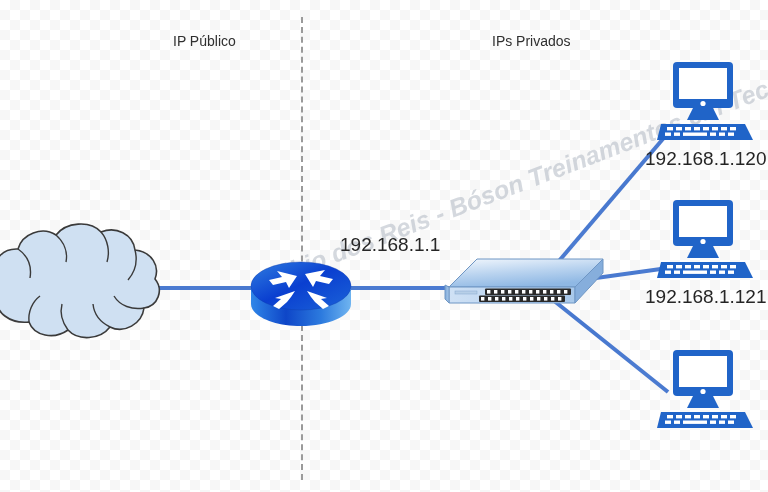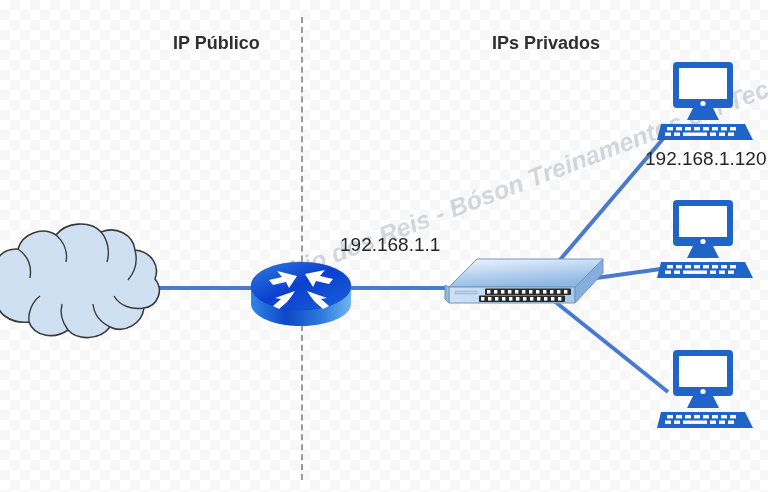--- a/index.html
+++ b/index.html
@@ -27,24 +27,23 @@
     width: 768px;
     height: 492px;
   }
   #links-layer { z-index: 2; }
   #watermark-layer { z-index: 3; }
   #nodes-layer { z-index: 4; }
   #labels-layer { z-index: 5; }
 
   .zone-label {
     position: absolute;
-    font-size: 18px;
+    font-size: 14px;
     color: #2f2f2f;
     white-space: nowrap;
-    font-weight: bold;
   }
   .ip-label {
     position: absolute;
     font-size: 19px;
     color: #262626;
     white-space: nowrap;
   }
 
   .node {
     position: absolute;
@@ -299,17 +298,18 @@
 
     <div class="zone-label" style="left:173px; top:33px;">IP Público</div>
 
     <div class="zone-label" style="left:480px; top:33px;margin-left:12px;">IPs Privados</div>
 
 
     <div class="ip-label" style="left:340px; top:234px;">192.168.1.1</div>
 
     <div class="ip-label" style="left:645px; top:148px;">192.168.1.120</div>
 
+    <div class="ip-label" style="left:645px; top:286px;">192.168.1.121</div>
 
 
   </div>
 
 </div>
 
 </body></html>

